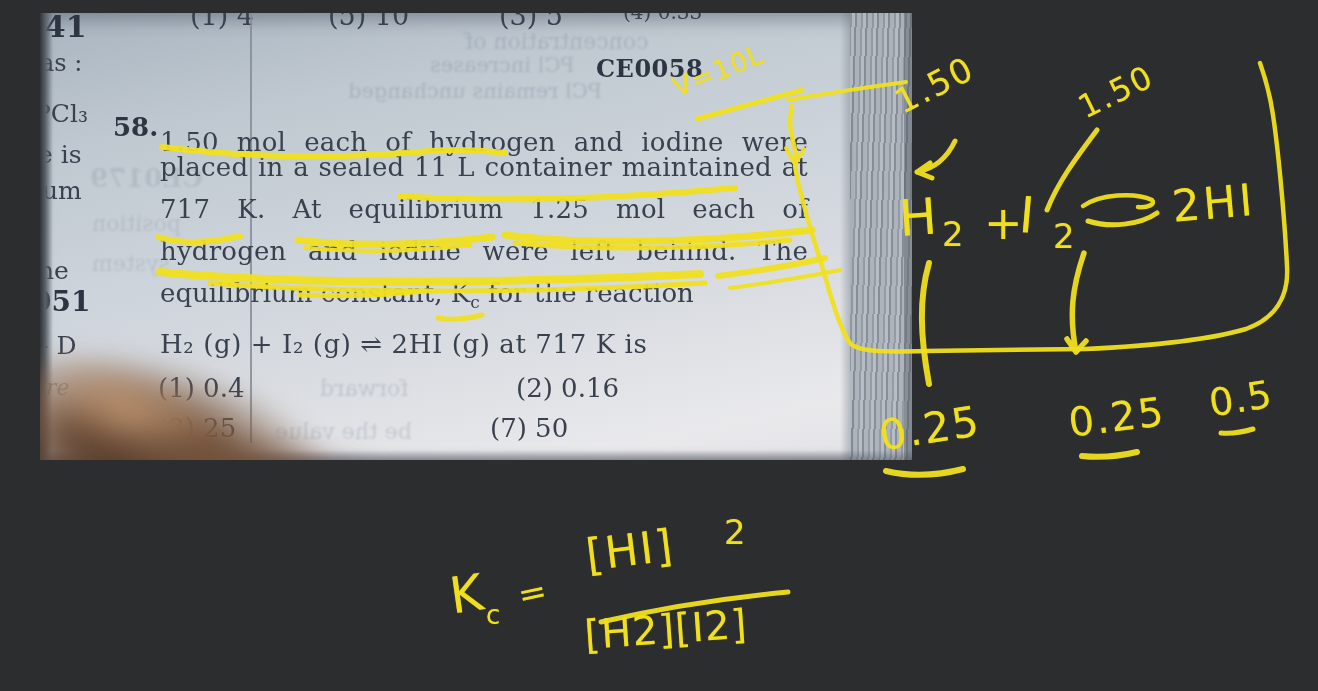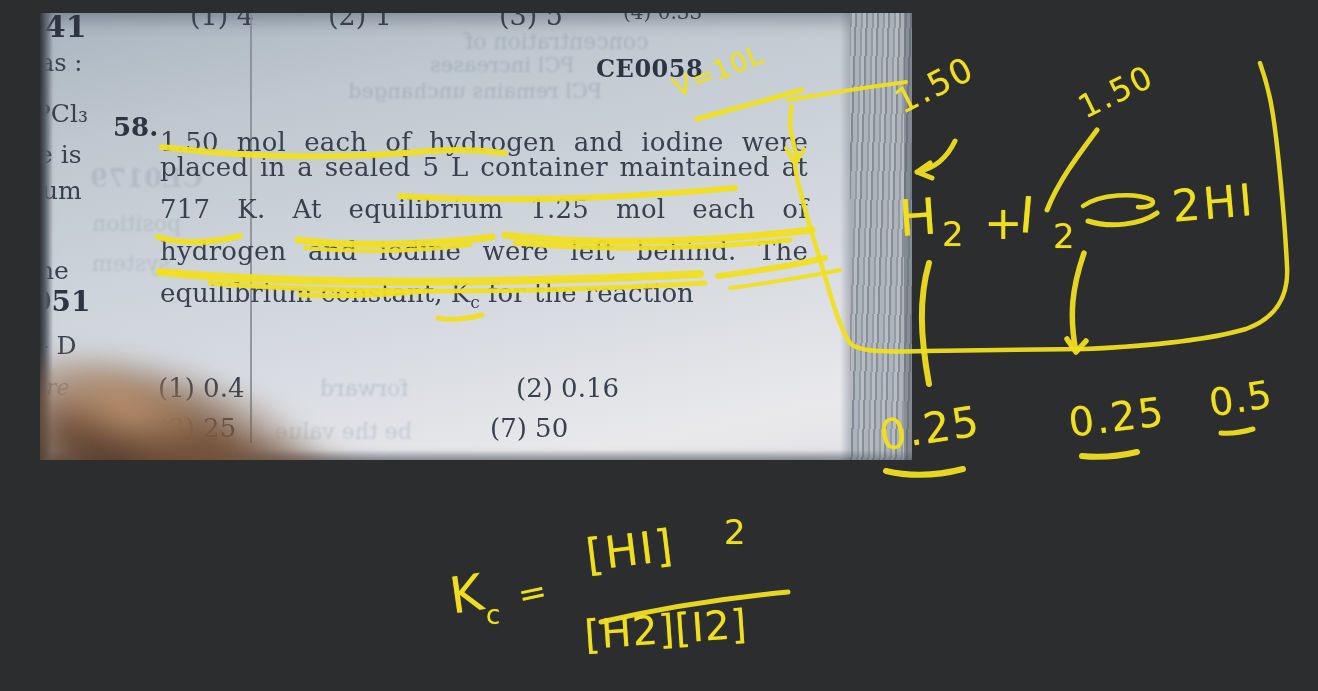--- a/index.html
+++ b/index.html
@@ -44,46 +44,47 @@
     <div class="abs ghost" style="left:425px;top:16px;font-size:22px;">concentration of</div>
     <div class="abs ghost" style="left:390px;top:40px;font-size:21px;">PCl increases</div>
     <div class="abs ghost" style="left:308px;top:66px;font-size:21px;">PCl remains unchanged</div>
     <div class="abs ghost" style="left:50px;top:150px;font-size:26px;font-weight:bold;opacity:.20;">CE0179</div>
     <div class="abs ghost" style="left:52px;top:198px;font-size:22px;opacity:.22;">position</div>
     <div class="abs ghost" style="left:52px;top:238px;font-size:22px;opacity:.22;">system</div>
     <div class="abs ghost" style="left:280px;top:363px;font-size:22px;opacity:.26;">forward</div>
     <div class="abs ghost" style="left:235px;top:406px;font-size:22px;opacity:.26;">be the value</div>
 
     <div class="abs book mline" style="left:150px;top:-13px;font-size:27px;">(1) 4</div>
-    <div class="abs book mline" style="left:288px;top:-13px;font-size:27px;">(2) 1</div>
+    <div class="abs book mline" style="left:288px;top:-13px;font-size:27px;">(5) 10</div>
     <div class="abs book mline" style="left:459px;top:-13px;font-size:27px;">(3) 5</div>
     <div class="abs book mline" style="left:583px;top:-13px;font-size:20px;">(4) 0.33</div>
 
     <div class="abs book bbold mline" style="left:556px;top:41px;font-size:24px;letter-spacing:.5px;">CE0058</div>
 
     <div class="abs book bbold mline" style="left:-16px;top:-4px;font-size:30px;">041</div>
     <div class="abs book mline" style="left:0px;top:36px;font-size:24px;">as :</div>
     <div class="abs book mline" style="left:-6px;top:86px;font-size:25px;">PCl₃</div>
     <div class="abs book mline" style="left:-2px;top:127px;font-size:25px;">e is</div>
     <div class="abs book mline" style="left:-6px;top:163px;font-size:25px;">ium</div>
     <div class="abs book mline" style="left:-2px;top:243px;font-size:25px;">ne</div>
     <div class="abs book bbold mline" style="left:-8px;top:272px;font-size:28px;">051</div>
     <div class="abs book mline" style="left:0px;top:318px;font-size:25px;">- D</div>
     <div class="abs book mline" style="left:6px;top:362px;font-size:22px;font-style:italic;opacity:.4;">re</div>
 
     <div class="abs vrule"></div>
 
     <div class="abs book bbold mline" style="left:73px;top:99px;font-size:26px;">58.</div>
     <div class="abs book jline" style="left:120px;top:114px;">1.50 mol each of hydrogen and iodine were</div>
-    <div class="abs book jline" style="left:120px;top:139px;">placed in a sealed 5 L container maintained at</div>
+    <div class="abs book jline" style="left:120px;top:139px;">placed in a sealed 11 L container maintained at</div>
     <div class="abs book jline" style="left:120px;top:181px;">717 K. At equilibrium 1.25 mol each of</div>
     <div class="abs book jline" style="left:120px;top:223px;">hydrogen and iodine were left behind. The</div>
     <div class="abs book mline" style="left:120px;top:265px;font-size:26px;">
       <span>equilibrium constant, K</span><sub style="font-size:17px;">c</sub><span> for the reaction</span>
     </div>
+    <div class="abs book mline" style="left:120px;top:316px;font-size:26px;letter-spacing:.6px;">H₂ (g) + I₂ (g) ⇌ 2HI (g) at 717 K is</div>
 
     <div class="abs book mline" style="left:118px;top:360px;font-size:26px;">(1) 0.4</div>
     <div class="abs book mline" style="left:476px;top:360px;font-size:26px;">(2) 0.16</div>
     <div class="abs book mline" style="left:118px;top:400px;font-size:26px;">(3) 25</div>
     <div class="abs book mline" style="left:450px;top:400px;font-size:26px;">(7) 50</div>
 
     <div class="abs pageedge2"></div>
     <div class="abs pageedge"></div>
     <div class="abs pageedge3"></div>
     <div class="abs ledge"></div>

